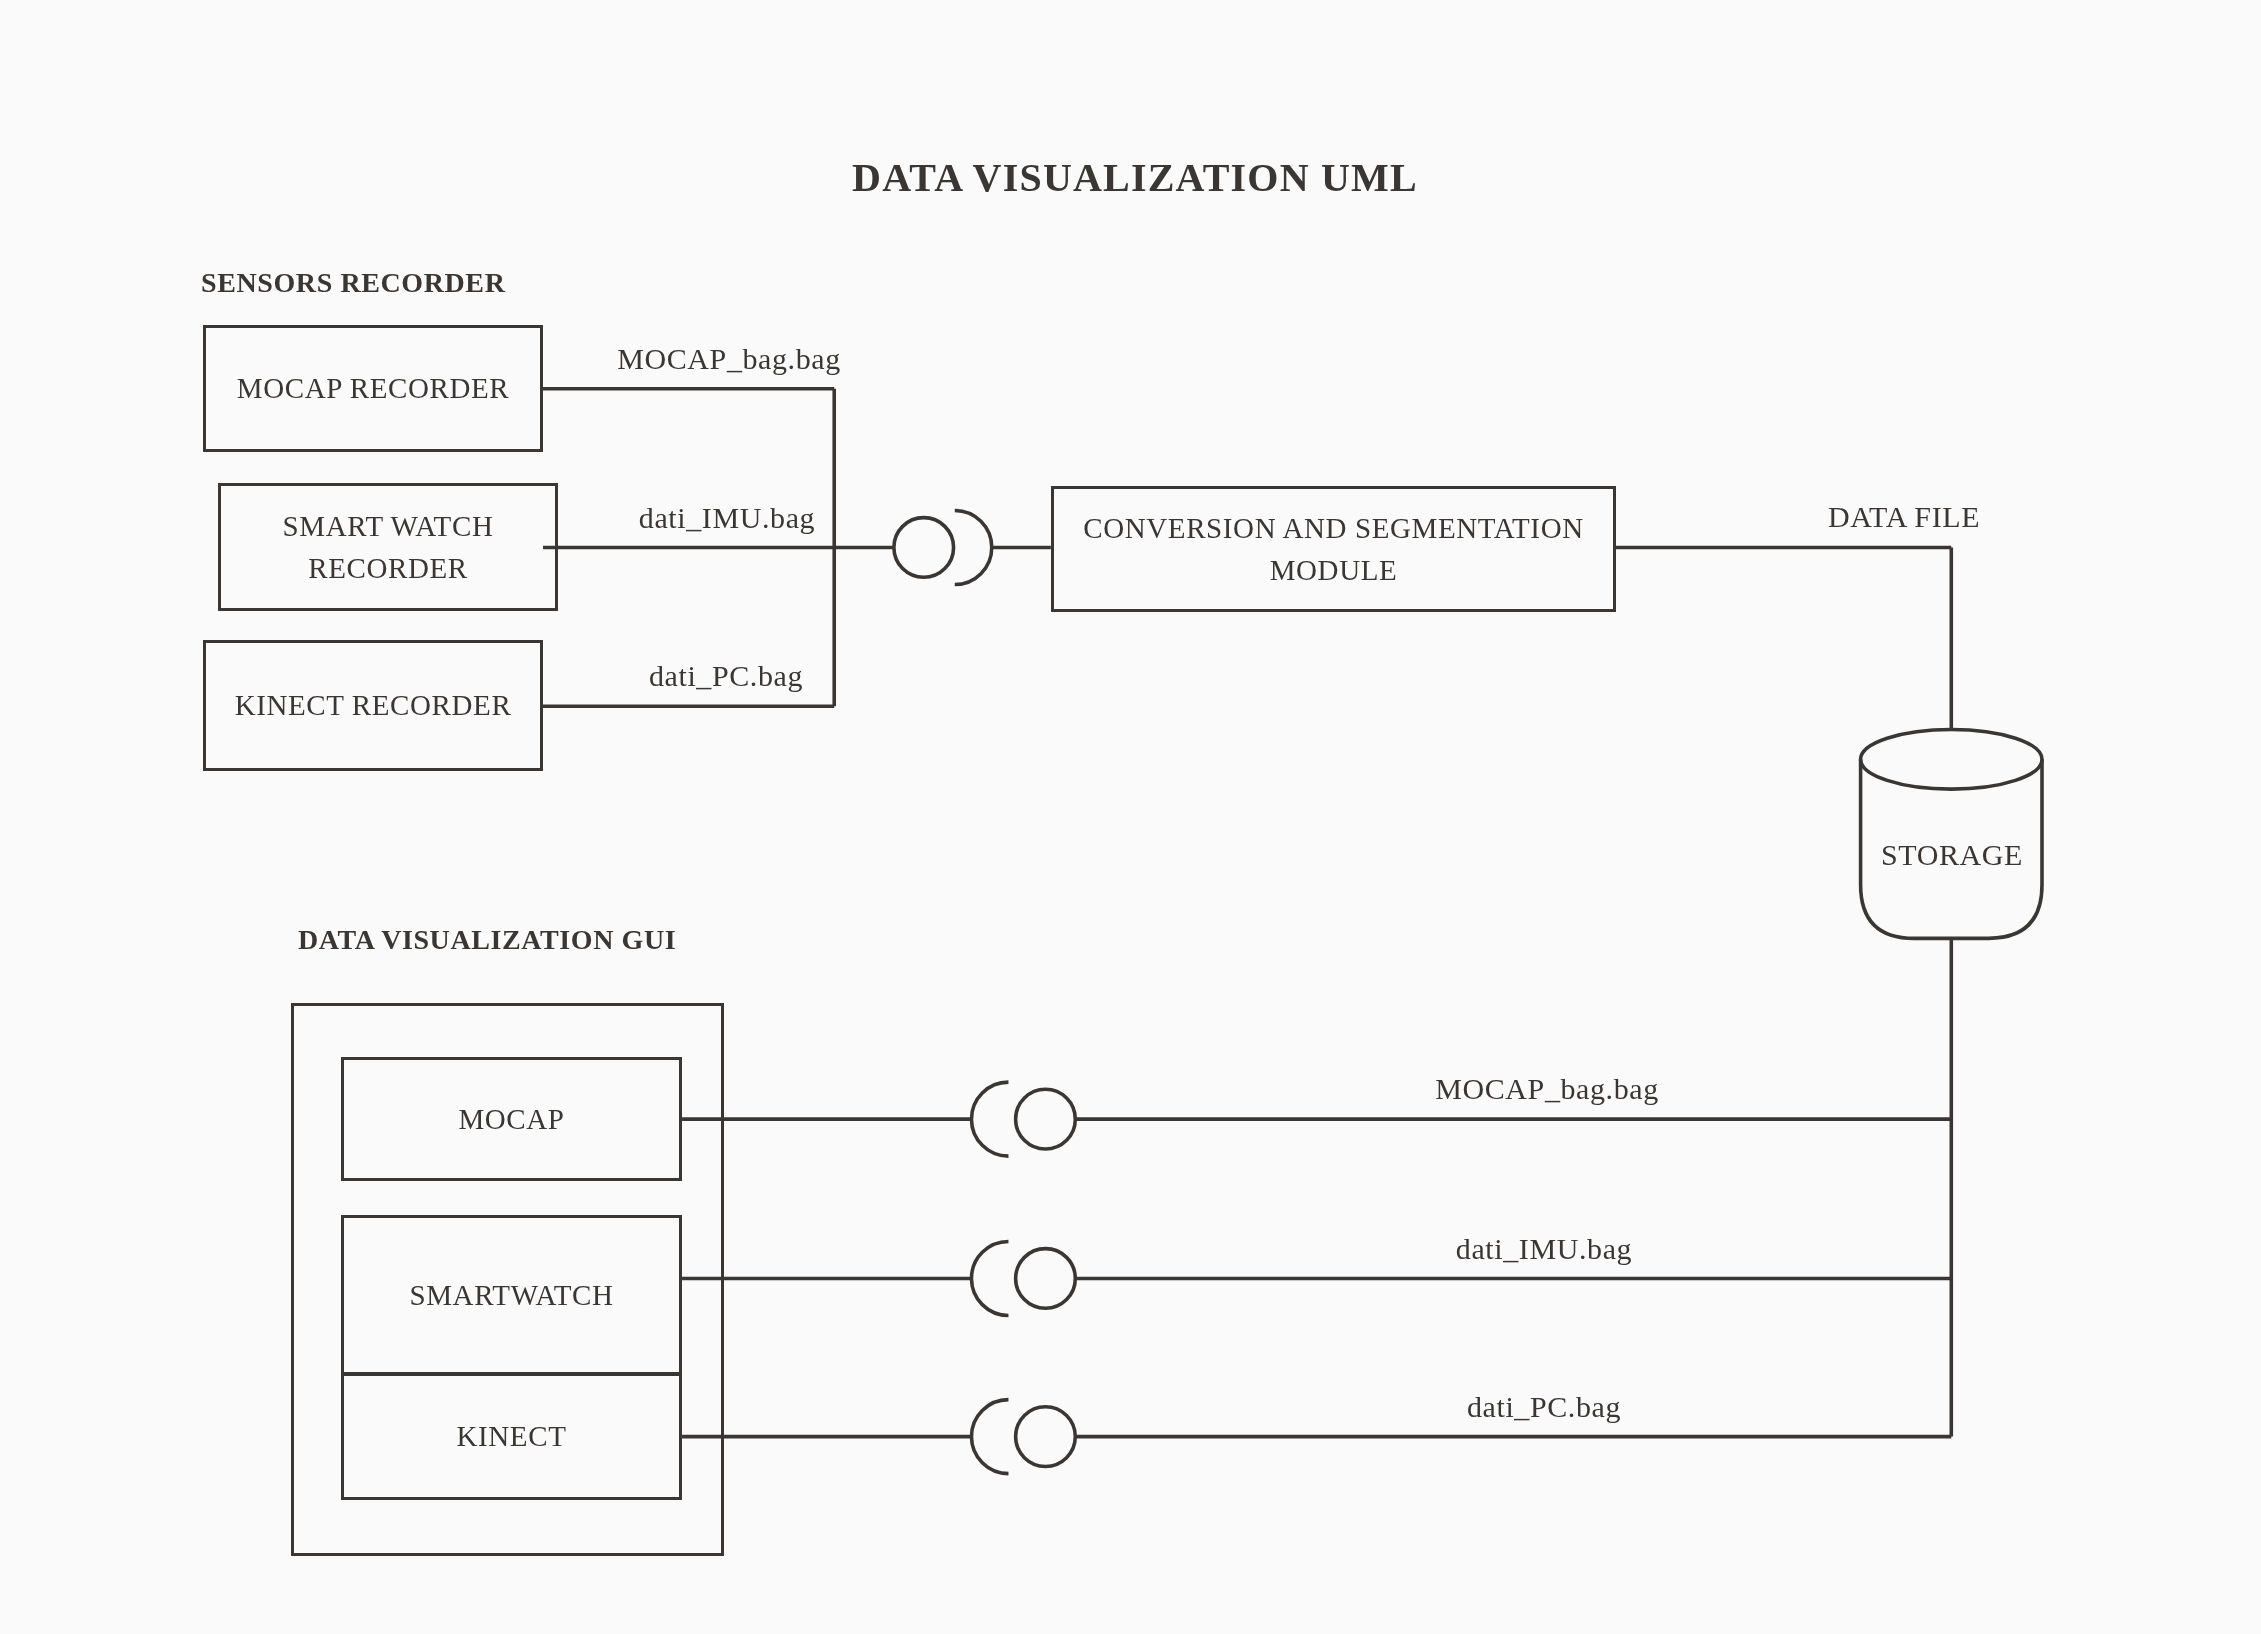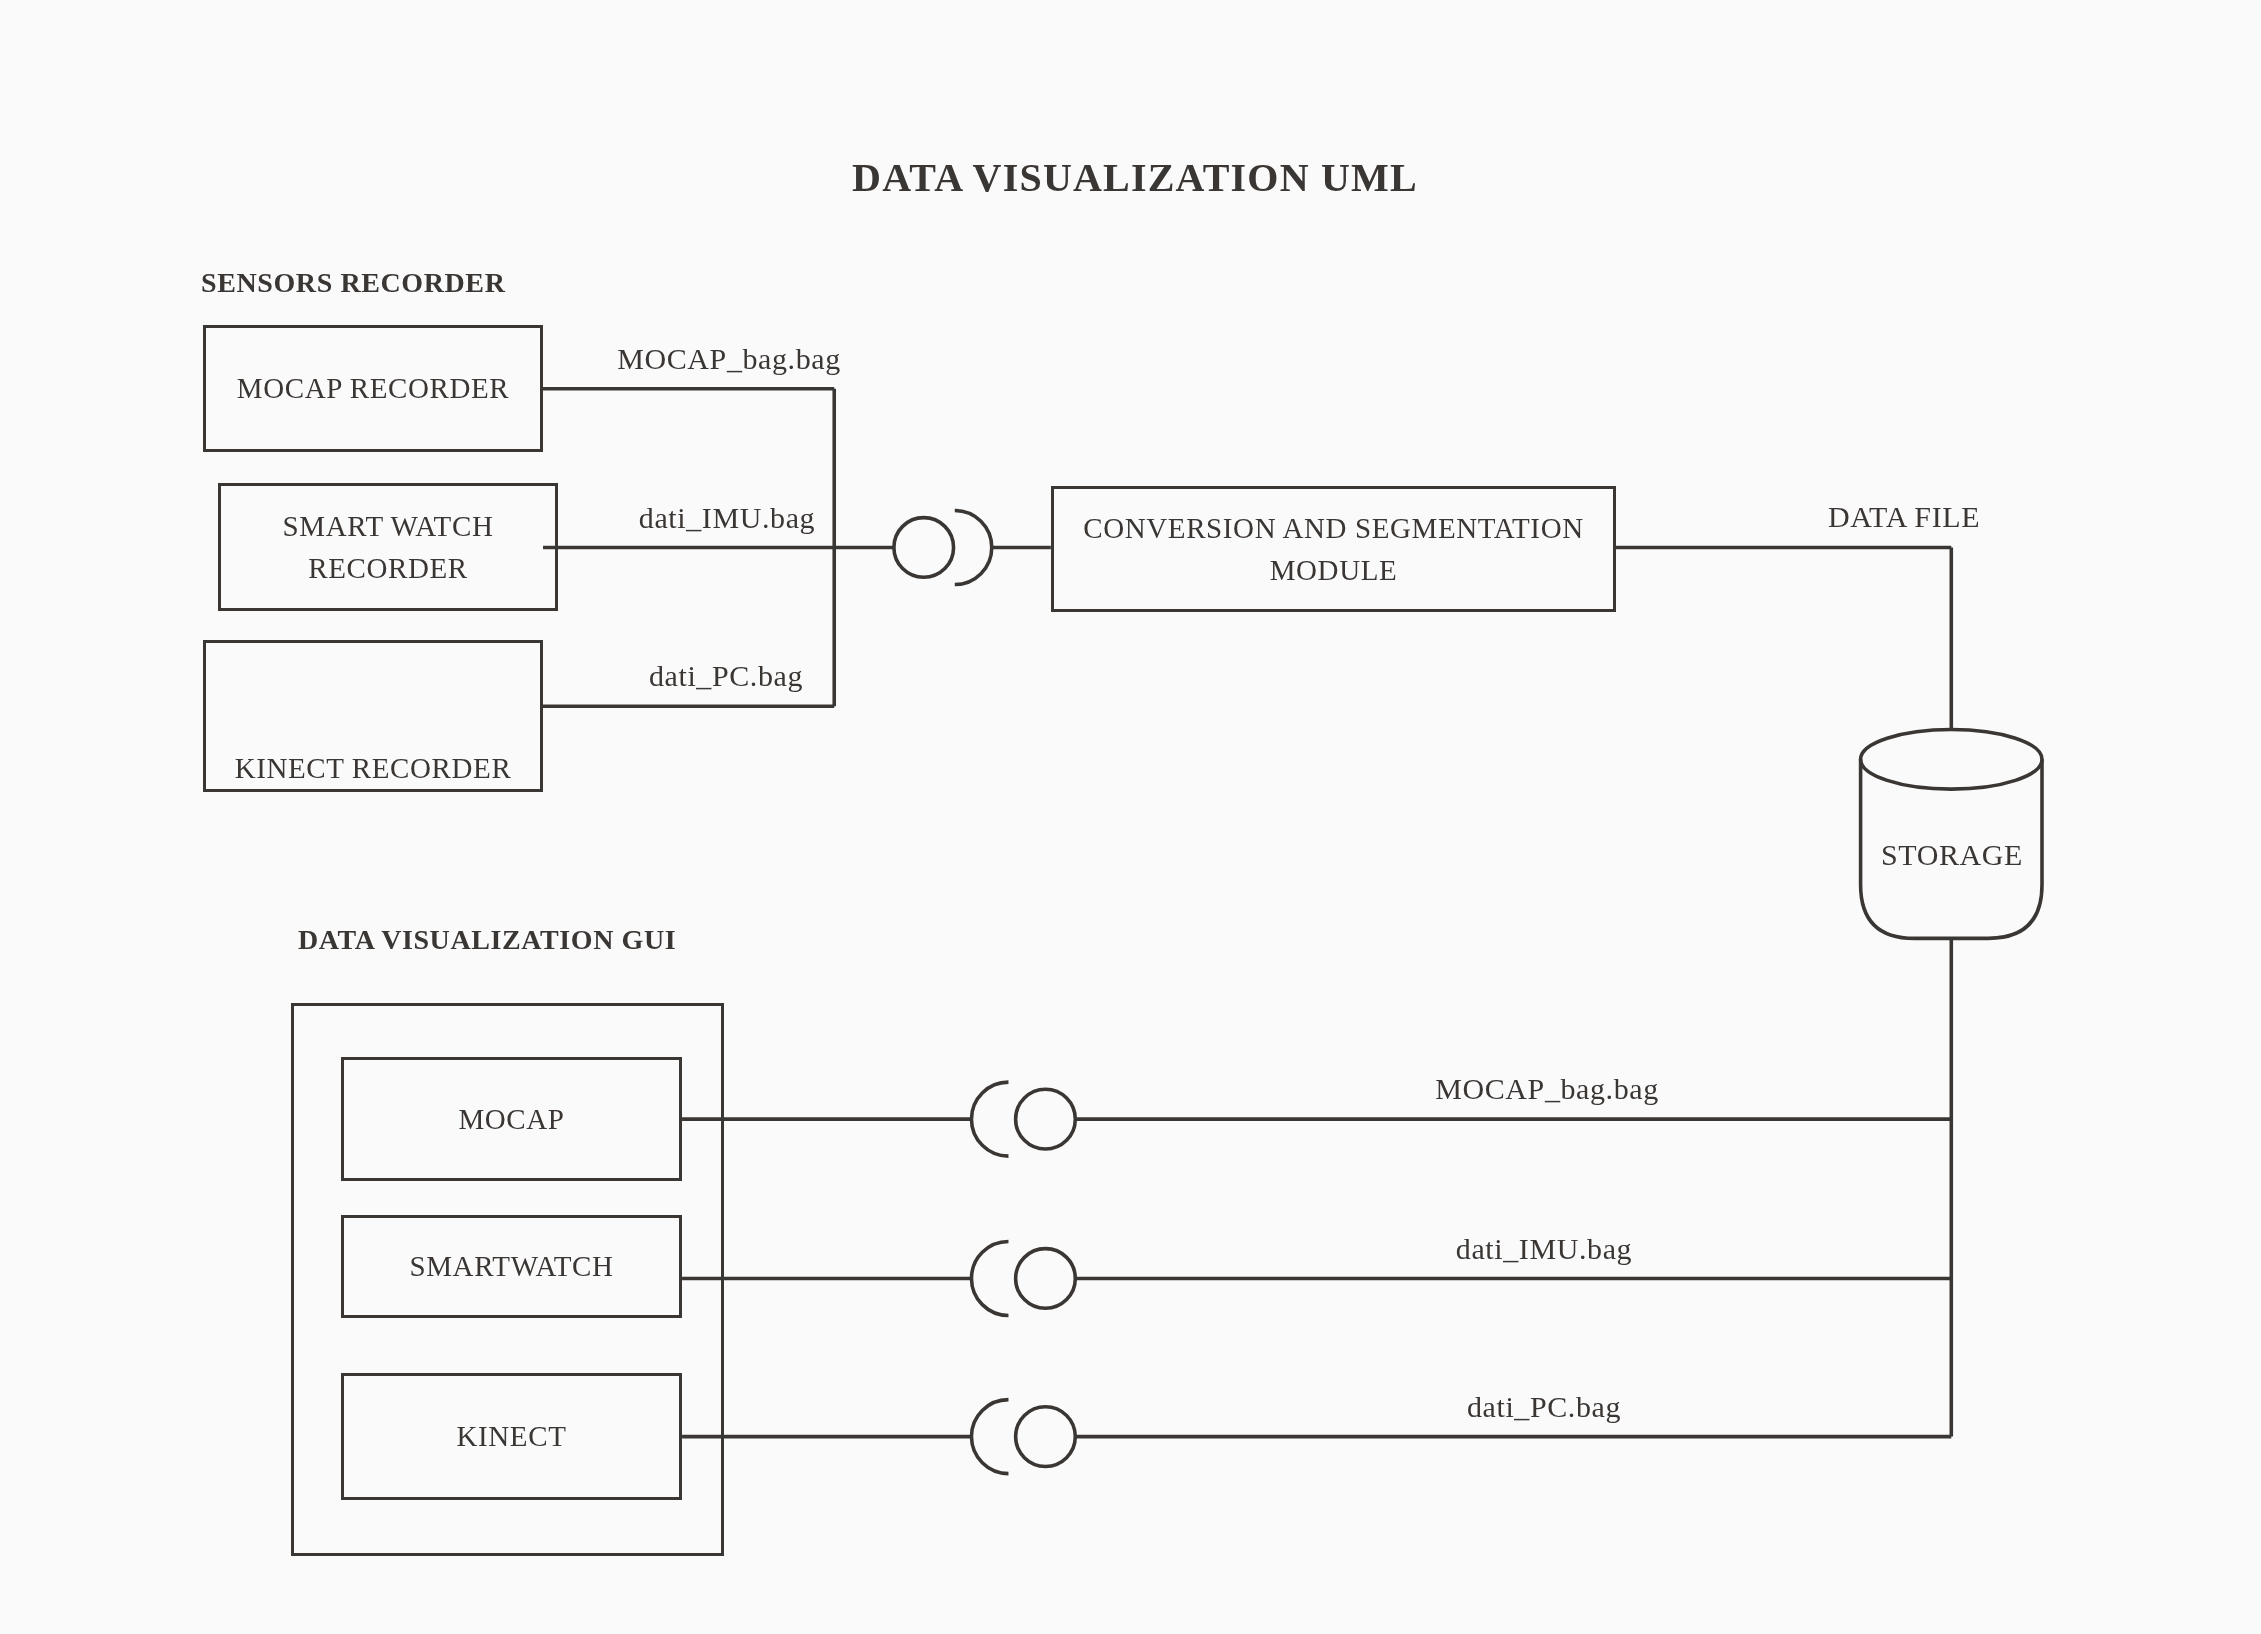--- a/index.html
+++ b/index.html
@@ -76,21 +76,21 @@
   <div class="label heading" style="left:201px;top:267px;">SENSORS RECORDER</div>
 
   <div class="node" style="left:203px;top:325px;width:340px;height:127px;">
     <span class="boxlabel oneline">MOCAP RECORDER</span>
   </div>
 
   <div class="node" style="left:203px;top:483px;width:340px;height:128px;margin-left:15px;">
     <span class="boxlabel wrapped" style="width:263px;">SMART WATCH RECORDER</span>
   </div>
 
-  <div class="node" style="left:203px;top:640px;width:340px;height:152px;align-items:flex-end;">
+  <div class="node" style="left:203px;top:640px;width:340px;height:131px;">
     <span class="boxlabel oneline">KINECT RECORDER</span>
   </div>
 
   <div class="label linelabel" style="left:729px;top:342px;">MOCAP_bag.bag</div>
   <div class="label linelabel" style="left:727px;top:501px;">dati_IMU.bag</div>
   <div class="label linelabel" style="left:726px;top:659px;">dati_PC.bag</div>
 
   <div class="node" style="left:1051px;top:486px;width:565px;height:126px;">
     <span class="boxlabel wrapped" style="width:525px;">CONVERSION AND SEGMENTATION MODULE</span>
   </div>
@@ -100,21 +100,21 @@
   <div class="label linelabel" style="left:1952px;top:838px;">STORAGE</div>
 
   <div class="label heading" style="left:298px;top:924px;">DATA VISUALIZATION GUI</div>
 
   <div class="container" style="left:291px;top:1003px;width:433px;height:553px;"></div>
 
   <div class="node" style="left:341px;top:1057px;width:341px;height:124px;">
     <span class="boxlabel oneline">MOCAP</span>
   </div>
 
-  <div class="node" style="left:341px;top:1215px;width:341px;height:103px;">
+  <div class="node" style="left:341px;top:1215px;width:341px;height:160px;">
     <span class="boxlabel oneline">SMARTWATCH</span>
   </div>
 
   <div class="node" style="left:341px;top:1373px;width:341px;height:127px;">
     <span class="boxlabel oneline">KINECT</span>
   </div>
 
   <div class="label linelabel" style="left:1547px;top:1072px;">MOCAP_bag.bag</div>
   <div class="label linelabel" style="left:1544px;top:1232px;">dati_IMU.bag</div>
   <div class="label linelabel" style="left:1544px;top:1390px;">dati_PC.bag</div>

